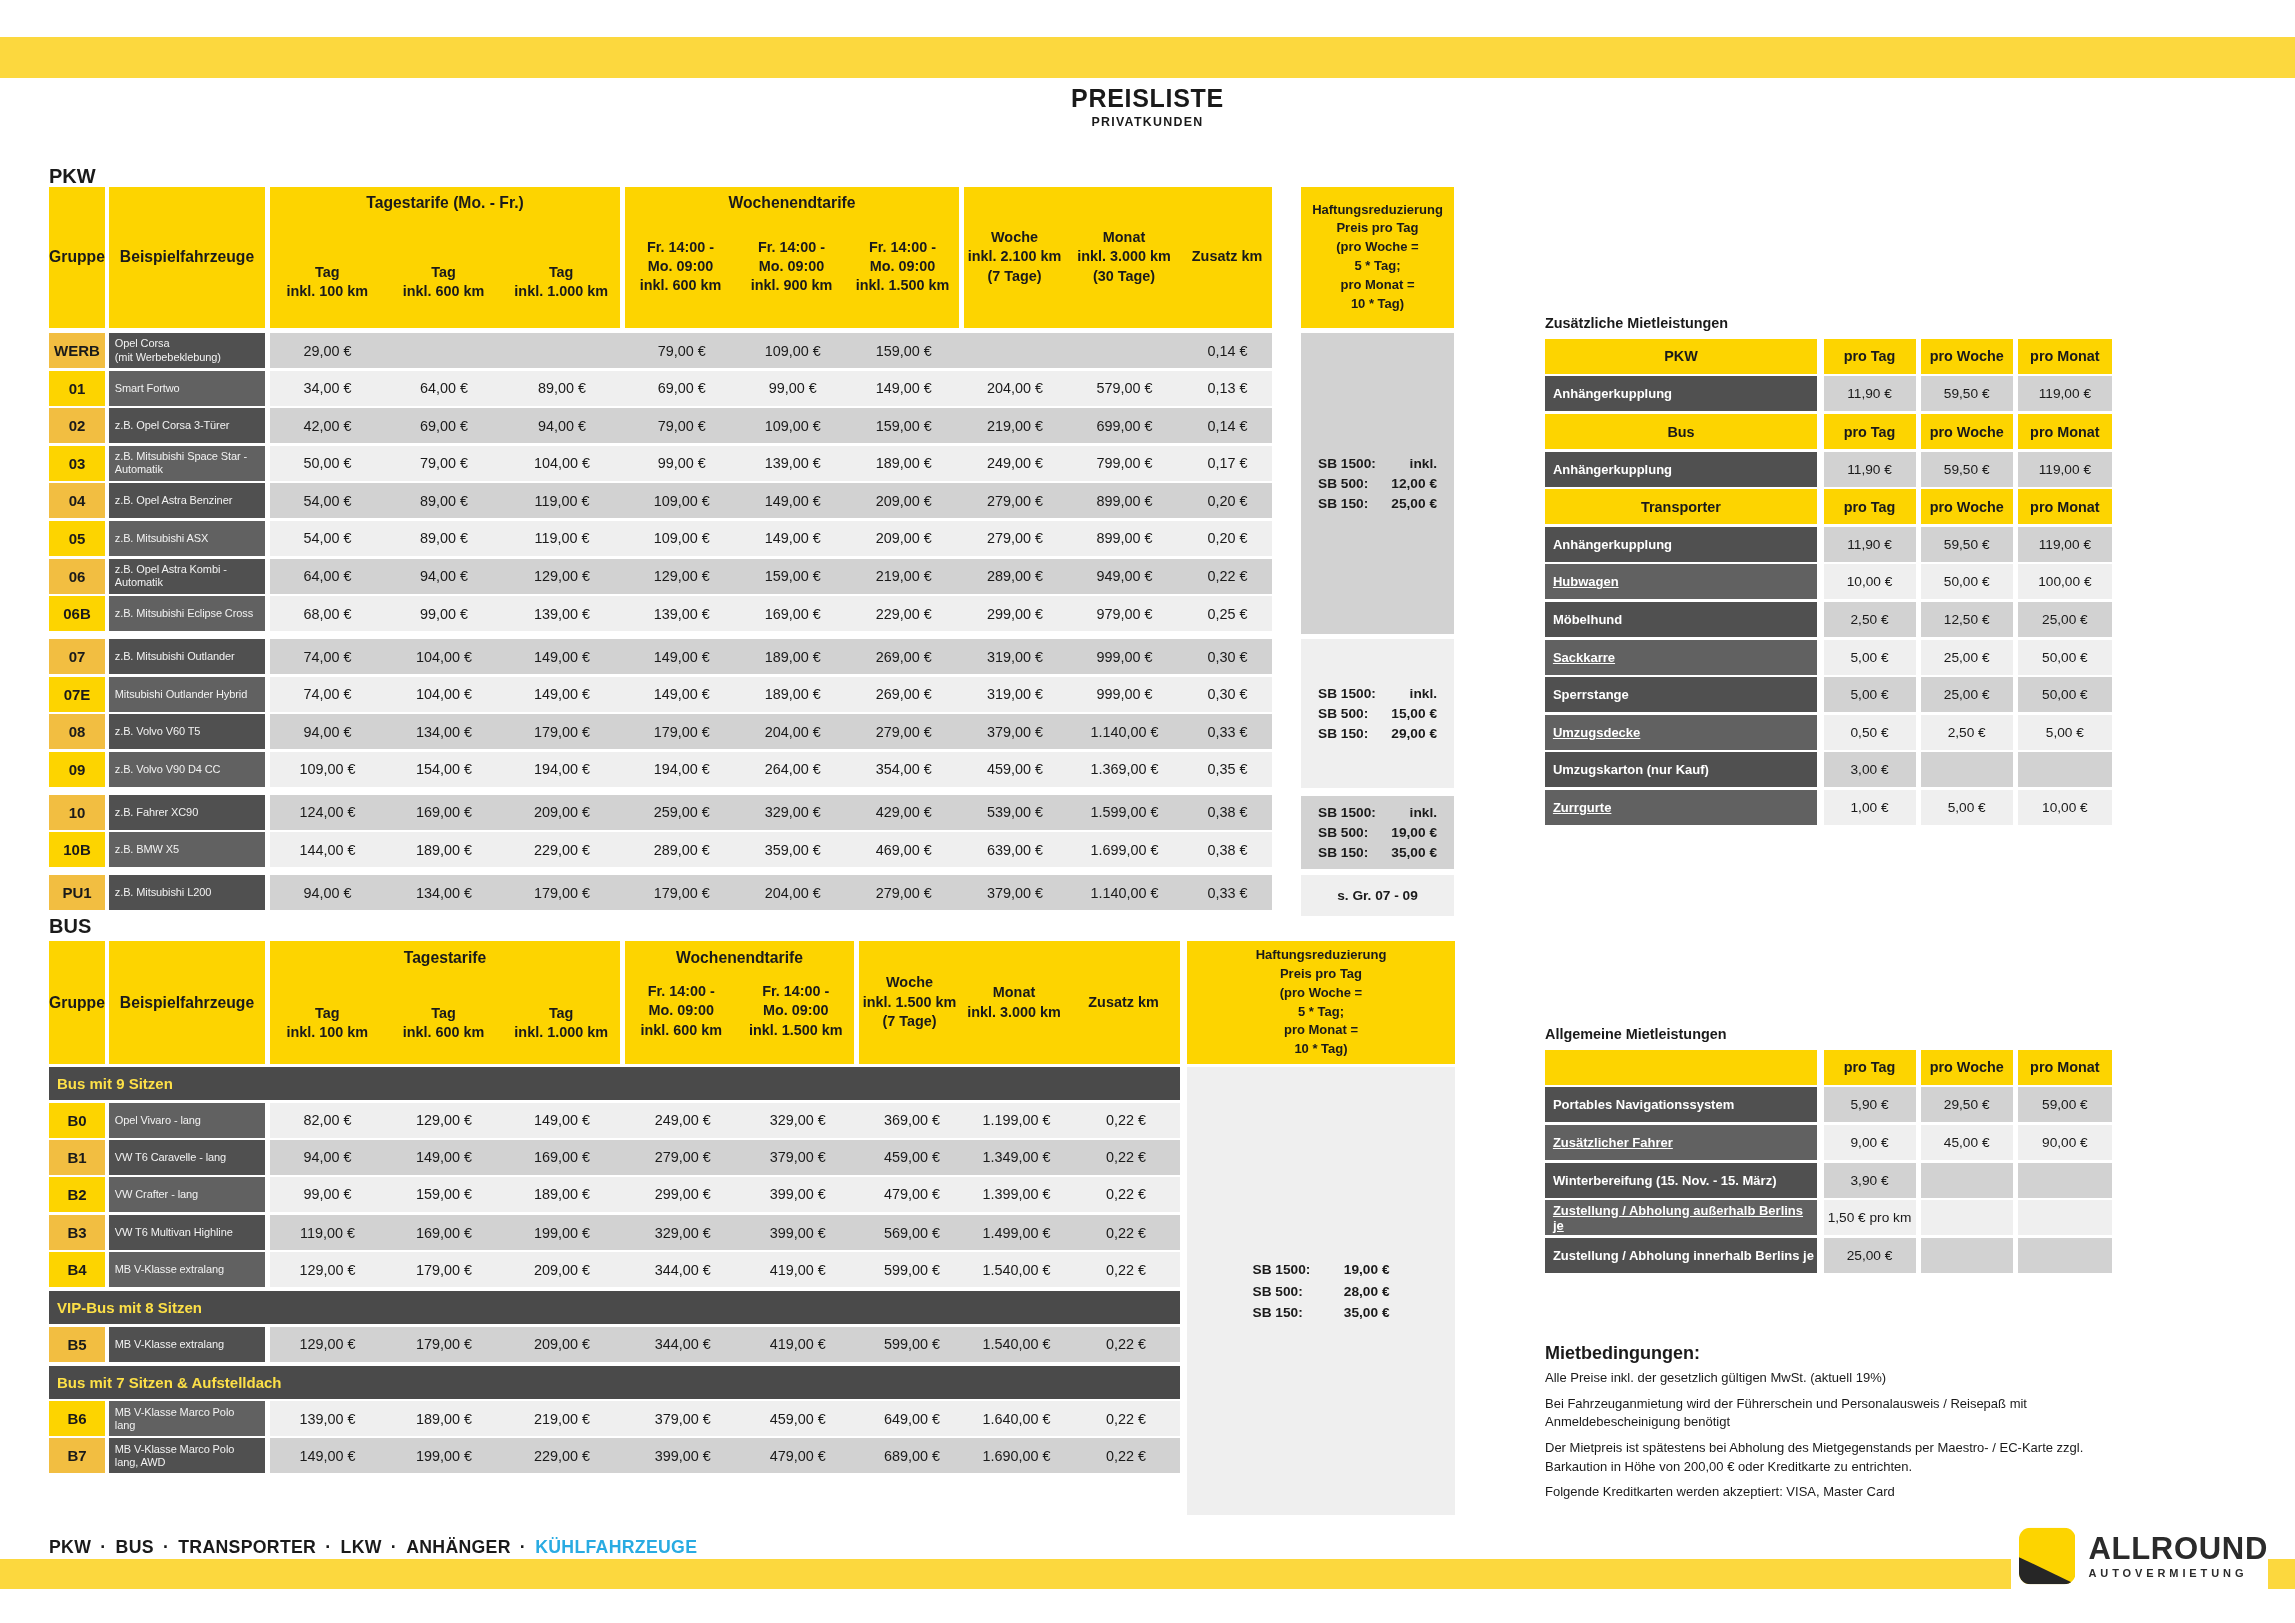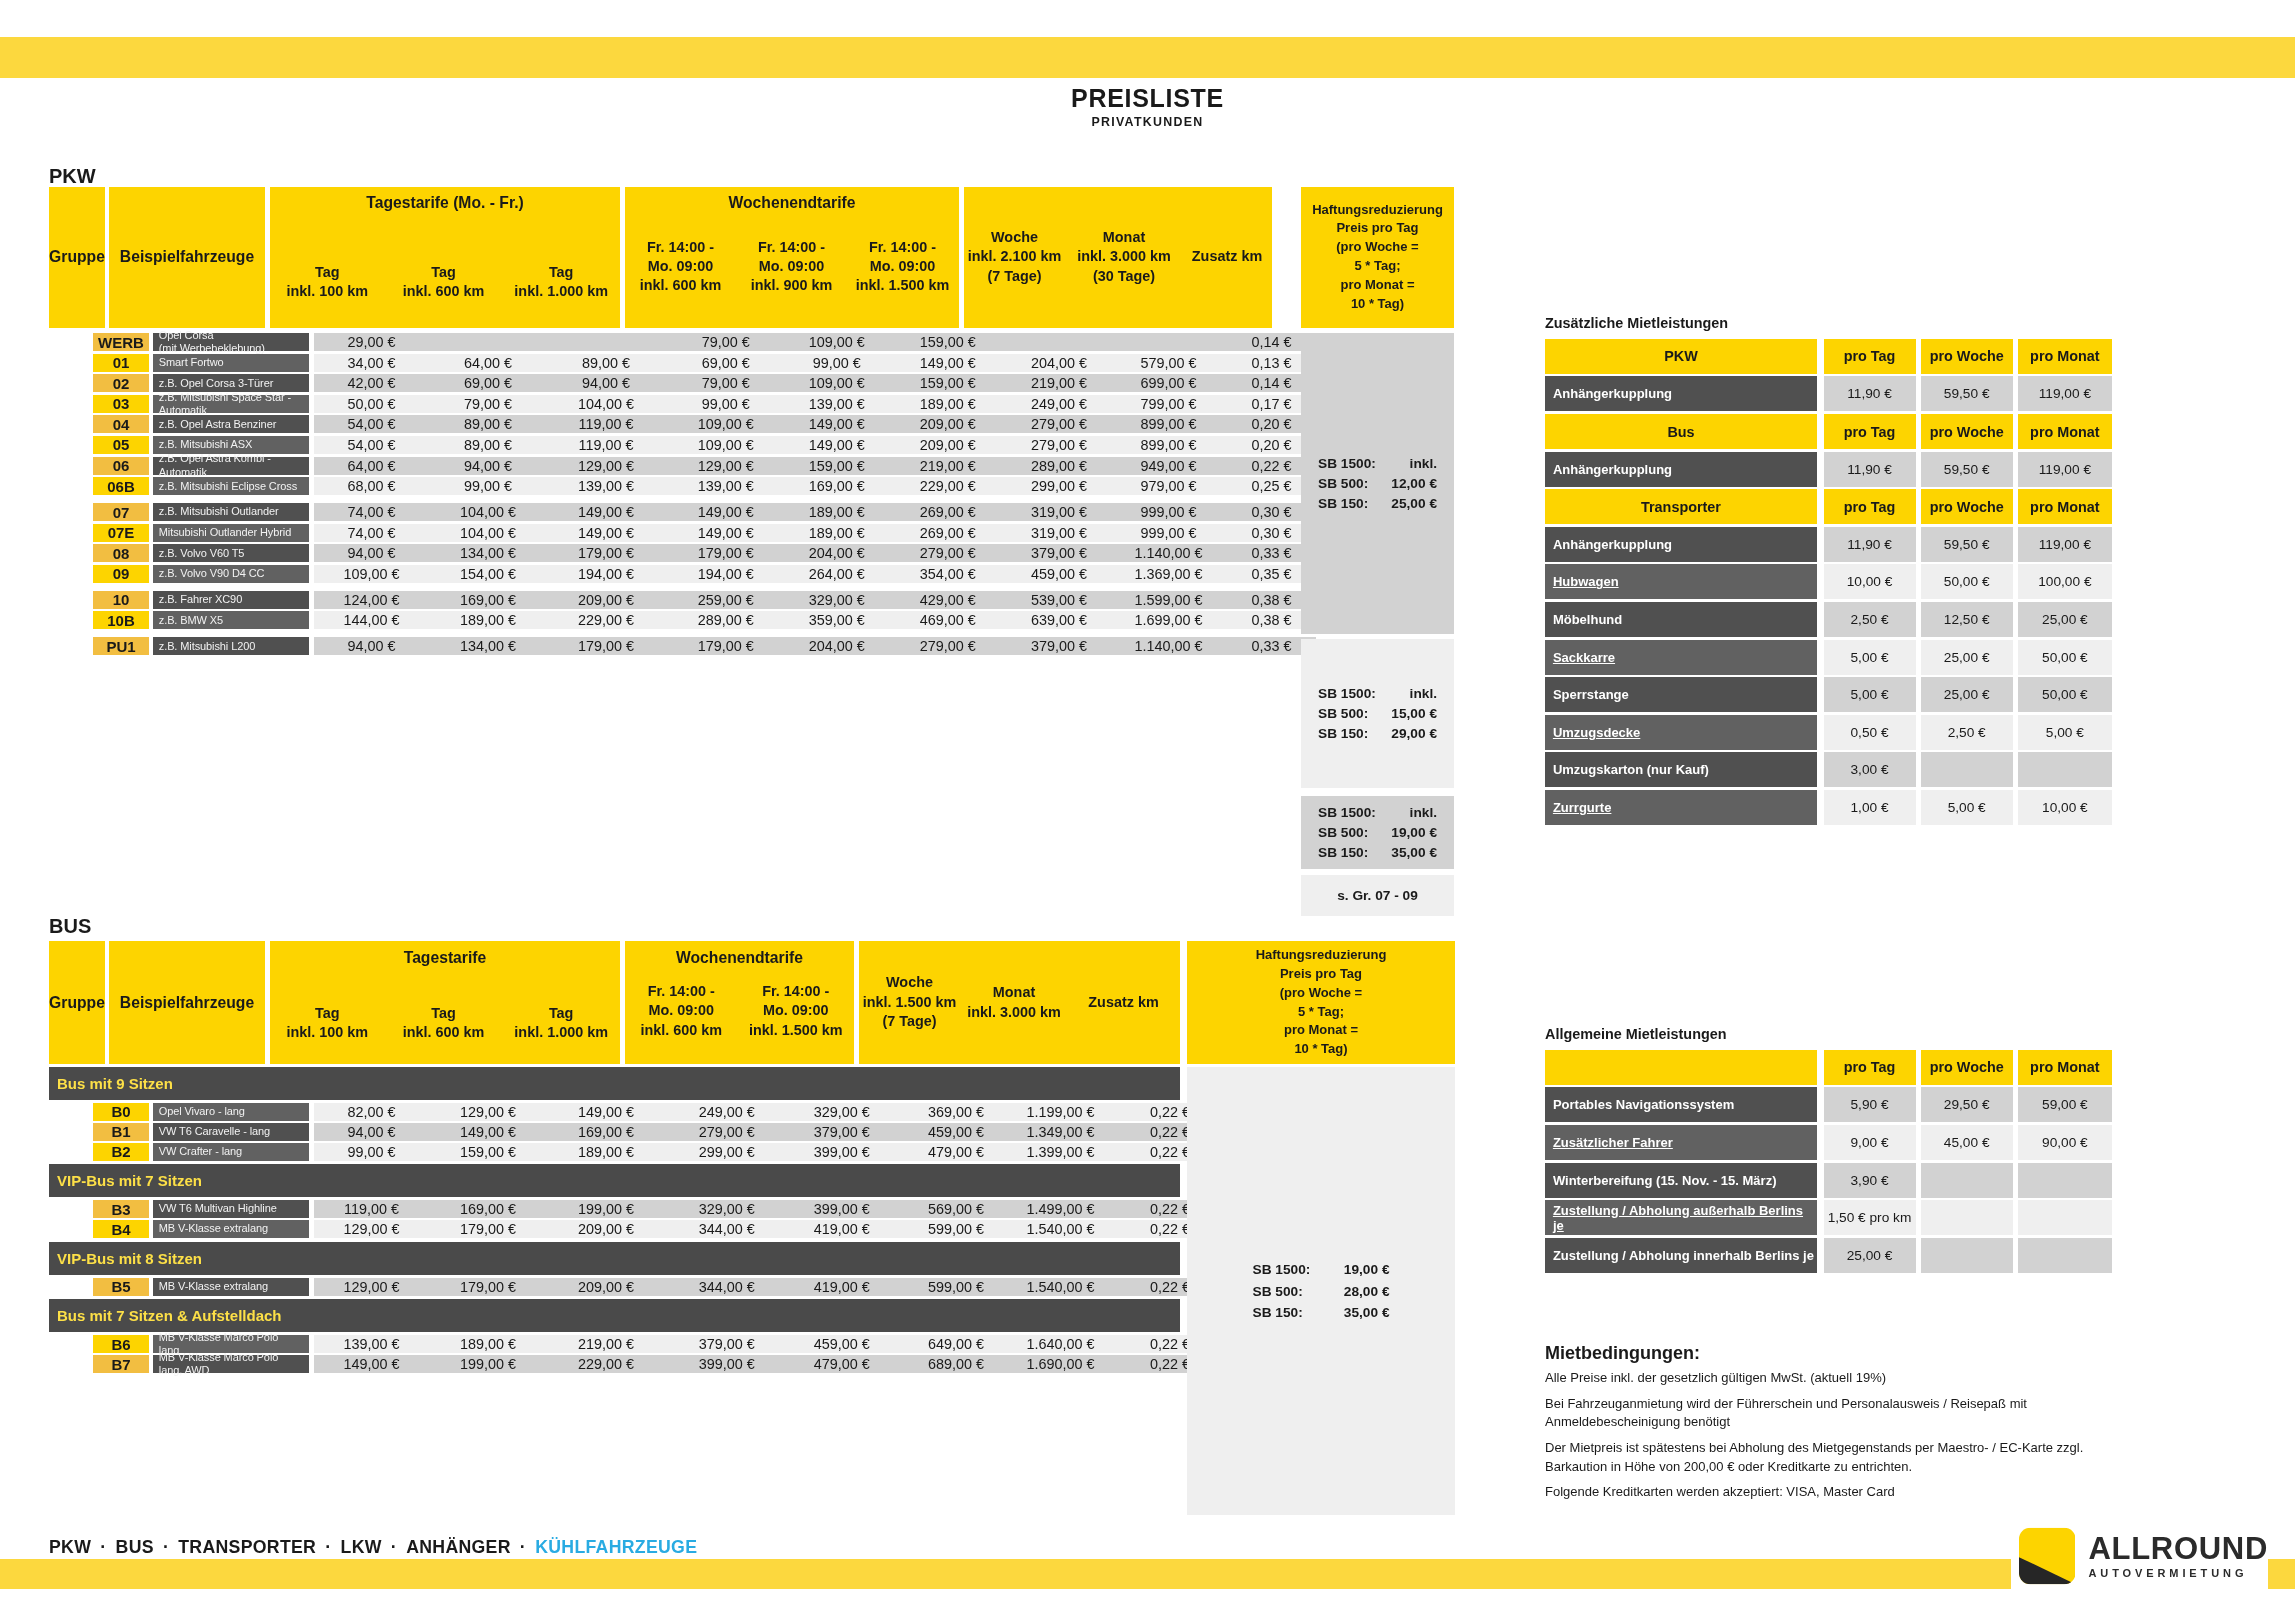--- a/index.html
+++ b/index.html
@@ -41,21 +41,21 @@
   .w135{width:88px;}.w155{width:101px;}.w165{width:108px;}.w170{width:111px;}
   .w172{width:113px;}.w175{width:115px;}.w178{width:117px;}.w180{width:118px;}
   .pre{white-space:pre-line;}
   .hb-haft{display:flex;align-items:center;justify-content:center;}
   .hafttext{font-size:13px;font-weight:bold;line-height:1.45;text-align:center;}
 
   .tbody{position:absolute;left:0;}
   #pkw-body{top:168px;width:1405px;}
   #bus-body{top:152px;width:1407px;}
 
-  .trow{display:flex;height:18px;margin-bottom:2.6px;margin-left:44px;}
+  .trow{display:flex;height:35px;margin-bottom:2.6px;}
   #bus-body .trow{margin-bottom:2px;}
   .gend{margin-bottom:7.9px !important;}
   .gend-s{margin-bottom:3.9px !important;}
   .gcell{width:56px;margin-right:3.9px;display:flex;align-items:center;justify-content:center;font-weight:bold;font-size:15px;}
   .vcell{width:156px;margin-right:5.2px;color:#f2f2f2;font-size:11px;line-height:1.2;display:flex;align-items:center;padding-left:5.9px;box-sizing:border-box;white-space:pre-line;letter-spacing:-0.1px;}
   .stripe{display:grid;}
   .pkw-stripe{width:1002px;grid-template-columns:115px 118px 118px 5.2px 111px 111px 111px 5.2px 101px 118px 88px;}
   .bus-stripe{width:910px;grid-template-columns:115px 118px 118px 5.2px 113px 117px 5.2px 101px 108px 111px;}
   .pc{display:flex;align-items:center;justify-content:center;font-size:14.4px;}
   .r-gray .stripe{background:#D2D2D2;} .r-light .stripe{background:#EFEFEF;}
@@ -565,21 +565,20 @@
             <div class="pc">189,00 €</div>
             <div class="spc"></div>
             <div class="pc">299,00 €</div>
             <div class="pc">399,00 €</div>
             <div class="spc"></div>
             <div class="pc">479,00 €</div>
             <div class="pc">1.399,00 €</div>
             <div class="pc">0,22 €</div>
           </div>
         </div>
-        <div class="secbar">VIP-Bus mit 7 Sitzen</div>
         <div class="trow r-gray">
           <div class="gcell">B3</div>
           <div class="vcell">VW T6 Multivan Highline</div>
           <div class="stripe bus-stripe">
             <div class="pc">119,00 €</div>
             <div class="pc">169,00 €</div>
             <div class="pc">199,00 €</div>
             <div class="spc"></div>
             <div class="pc">329,00 €</div>
             <div class="pc">399,00 €</div>

